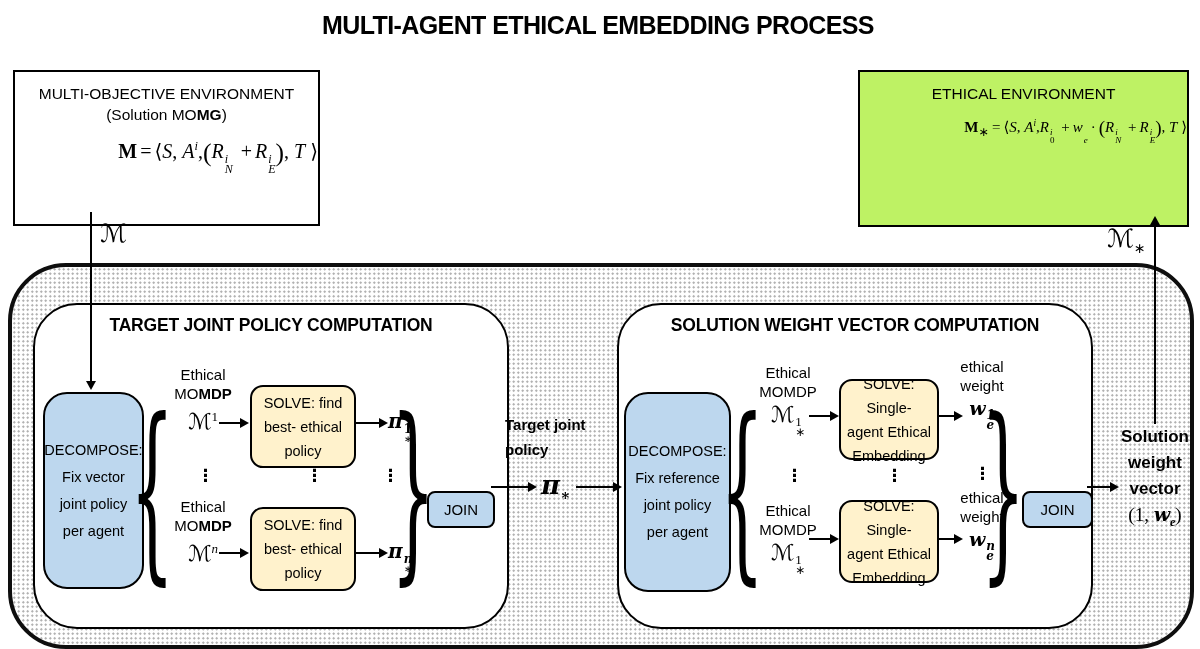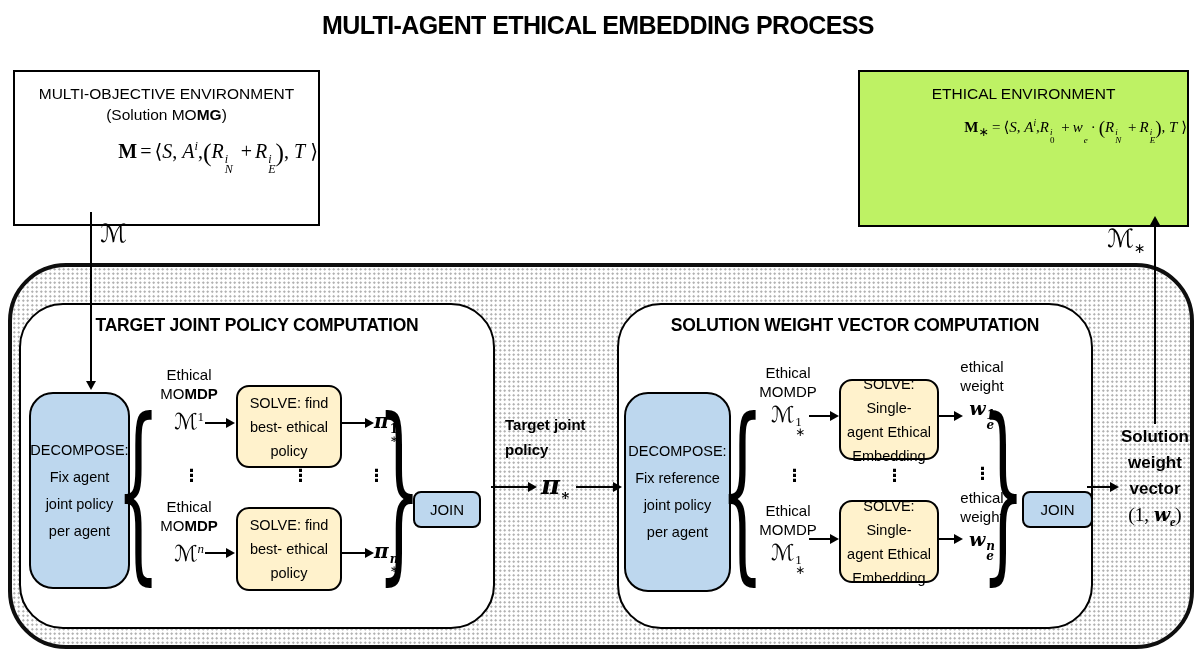--- a/index.html
+++ b/index.html
@@ -142,26 +142,26 @@
   </div>
 
   <div class="varrow down" style="left:90px;top:212px;height:169px;"></div>
   <div class="script-label" style="left:100px;top:219px;"><span>ℳ</span></div>
 
   <div class="varrow up" style="left:1154px;top:225px;height:199px;"></div>
   <div class="script-label" style="left:1107px;top:224px;"><span>ℳ</span><sub>∗</sub></div>
 
   <div class="container"></div>
 
-  <div class="panel" style="left:19px;">
+  <div class="panel" style="left:33px;">
     <div class="panel-title">TARGET JOINT POLICY COMPUTATION</div>
 
     <div class="decompose" style="left:8px;top:87px;width:97px;height:193px;">
       <div>DECOMPOSE:</div>
-      <div>Fix agent</div>
+      <div>Fix vector</div>
       <div>joint policy</div>
       <div>per agent</div>
     </div>
 
     <div class="brace" style="left:104px;top:88px;width:26px;height:195px;">
         <span>{</span>
       </div>
 
     <div class="mlabel" style="left:126px;top:60px;width:84px;">
       <div>Ethical</div>

